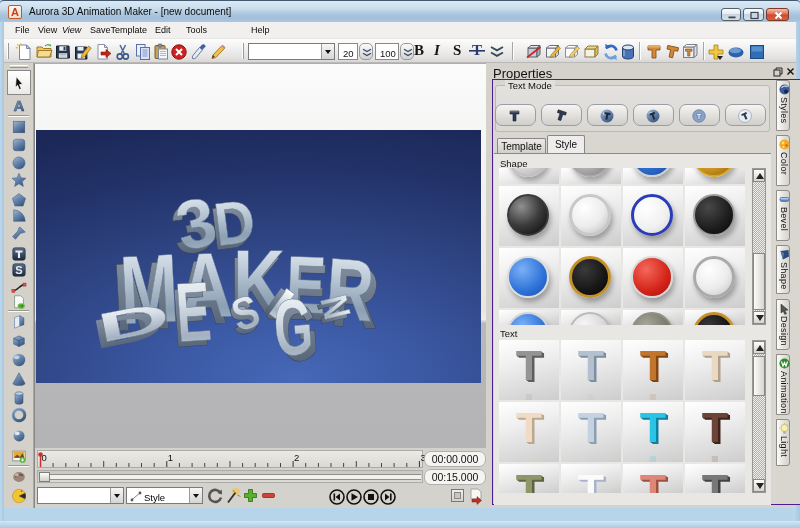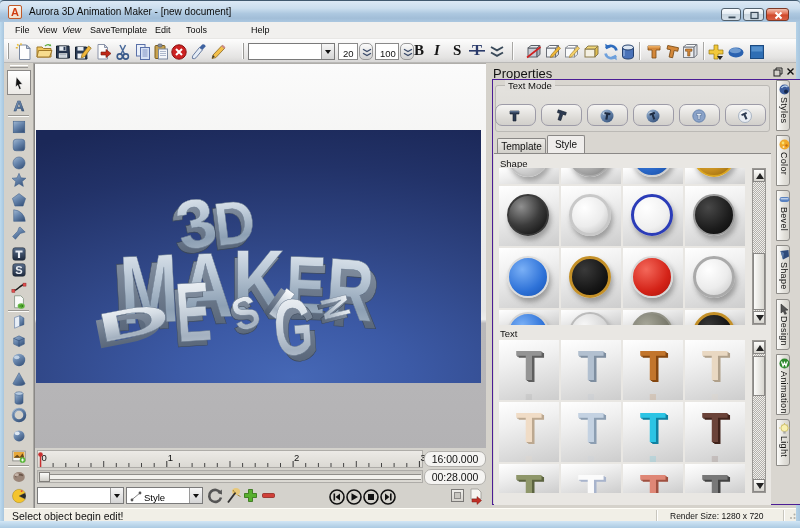--- a/index.html
+++ b/index.html
@@ -472,26 +472,26 @@
             <rect x="330.4" y="12" width="1" height="4" fill="#444"></rect>
             <rect x="343.0" y="12" width="1" height="4" fill="#444"></rect>
             <rect x="355.6" y="12" width="1" height="4" fill="#444"></rect>
             <rect x="368.3" y="12" width="1" height="4" fill="#444"></rect>
             <text x="382.4" y="9.5" font-size="9.5" fill="#111" font-family="Liberation Sans">3</text>
             <rect x="380.9" y="10" width="1" height="6" fill="#333"></rect>
             <circle cx="2.5" cy="3.5" r="2.3" fill="#c83030"></circle>
             <rect x="1.8" y="3.5" width="1.5" height="12.5" fill="#c83030"></rect>
           </svg>
         </div>
-        <div class="timebox" style="top:3px;">16:00.000</div>
+        <div class="timebox" style="top:3px;">00:00.000</div>
         <div id="tl-slider">
           <div class="lines"></div>
           <div id="tl-handle"></div>
         </div>
-        <div class="timebox" style="top:21px;">00:28.000</div>
+        <div class="timebox" style="top:21px;">00:15.000</div>
         <div id="tl-controls">
           <div class="combo" style="left:2px; top:2px; width:87px; height:17px;">
             <div class="arr"></div>
           </div>
           <div class="combo" style="left:91px; top:2px; width:77px; height:17px;">
             <svg style="left:3px;top:3px;" width="12" height="11">
               <path d="M1.5 9 L10 2" stroke="#888" stroke-width="1"></path>
               <circle cx="2" cy="9" r="1.4" fill="#555"></circle>
               <circle cx="10" cy="2" r="1.4" fill="#555"></circle>
             </svg>
@@ -768,25 +768,14 @@
       </div>
       <div class="vtab" style="left:772px;top:356px;height:47px;">
         <svg style="left:1.5px;top:3px;" width="11" height="11" viewBox="0 0 11 11">
           <circle cx="5.5" cy="5" r="3.6" fill="#f8f0b0" stroke="#c8b858" stroke-width="0.8"></circle>
           <path d="M5.5 0 v1.2 M10 5 h1 M0 5 h1 M8.5 1.8 l-0.8 0.8 M2.5 1.8 l0.8 0.8" stroke="#c8b858" stroke-width="0.8"></path>
           <rect x="4.3" y="8.4" width="2.4" height="2.2" fill="#a8a8a8"></rect>
         </svg>
         <div class="vt-text">Light</div>
       </div>
     </div>
-<div id="statusbar">
-  <span style="position:absolute; left:8px; top:1px;">Select object begin edit!</span>
-  <div style="position:absolute;left:652px;top:1px;width:2px;height:11px;border-left:1px solid #c8c6be;border-right:1px solid #fff;"></div>
-  <span style="position:absolute; left:666px; top:2px; font-size:8.5px;">Render Size: 1280 x 720</span>
-  <div style="position:absolute;left:779px;top:1px;width:2px;height:11px;border-left:1px solid #c8c6be;border-right:1px solid #fff;"></div>
-  <svg style="left:784px;top:4px;" width="8" height="8">
-        <circle cx="6.5" cy="1.5" r="1" fill="#b0aea6"></circle>
-        <circle cx="6.5" cy="5" r="1" fill="#b0aea6"></circle>
-        <circle cx="3" cy="5" r="1" fill="#b0aea6"></circle>
-      </svg>
-</div>
 <div id="bottomstrip"></div>
 </div>
 
 </body></html>

